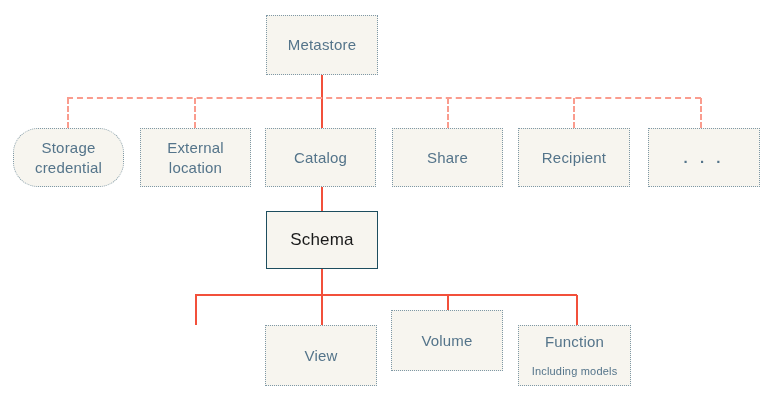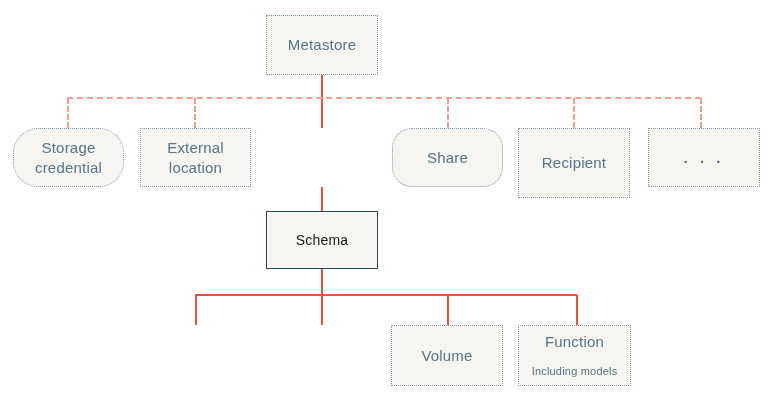--- a/index.html
+++ b/index.html
@@ -37,21 +37,21 @@
     text-align: center;
     font-size: 15px;
     line-height: 1.3;
     letter-spacing: 0.2px;
     z-index: 2;
     padding: 2px 6px;
   }
   .node.solid {
     border: 1.6px solid var(--schema-border);
     color: var(--schema-text);
-    font-size: 14px;
+    font-size: 17px;
   }
   .node .sublabel {
     font-size: 11px;
     line-height: 1.25;
     margin-top: 13px;
   }
   .node .ellipsis-label {
     letter-spacing: 4px;
     font-weight: bold;
   }
@@ -85,35 +85,41 @@
   <div class="node" style="left:266px; top:15px; width:112px; height:60px;">
     <span>Metastore</span>
   </div>
 
   <div class="node" style="left:13px; top:128px; width:111px; height:59px;border-radius:25px;">
     <span>Storage credential</span>
   </div>
   <div class="node" style="left:140px; top:128px; width:111px; height:59px;">
     <span>External location</span>
   </div>
-  <div class="node" style="left:392px; top:128px; width:111px; height:59px;border-radius:20px;">
+  <div class="node" style="left:265px; top:128px; width:111px; height:59px;">
+    <span>Catalog</span>
+  </div>
+  <div class="node" style="left:392px; top:128px; width:111px; height:59px;">
     <span>Share</span>
   </div>
-  <div class="node" style="left:518px; top:128px; width:112px; height:70px;text-align:right;">
+  <div class="node" style="left:518px; top:128px; width:112px; height:59px;text-align:right;">
     <span>Recipient</span>
   </div>
   <div class="node" style="left:648px; top:128px; width:112px; height:59px;">
     <span class="ellipsis-label">. . .</span>
   </div>
 
   <div class="node solid" style="left:266px; top:211px; width:112px; height:58px;">
     <span>Schema</span>
   </div>
 
-  <div class="node" style="left:391px; top:325px; width:112px; height:61px;">
+  <div class="node" style="left:265px; top:325px; width:112px; height:61px;">
+    <span>View</span>
+  </div>
+  <div class="node" style="left:391px; top:310px; width:112px; height:61px;">
     <span>Volume</span>
   </div>
   <div class="node" style="left:518px; top:325px; width:113px; height:61px;text-align:center;">
     <span>Function</span>
     <span class="sublabel">Including models</span>
   </div>
 
 </div>
 
 </body></html>

